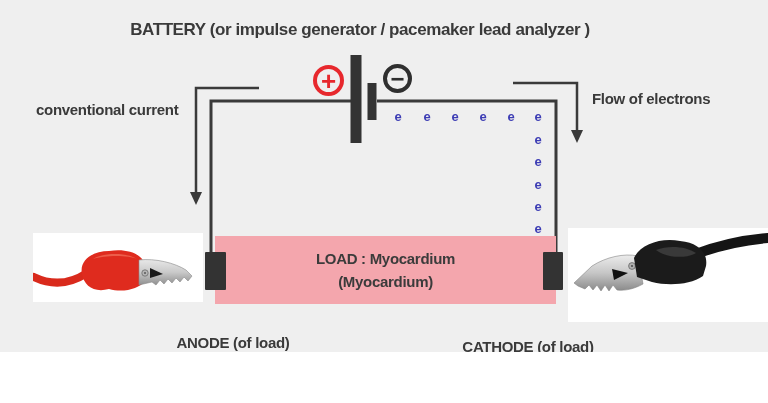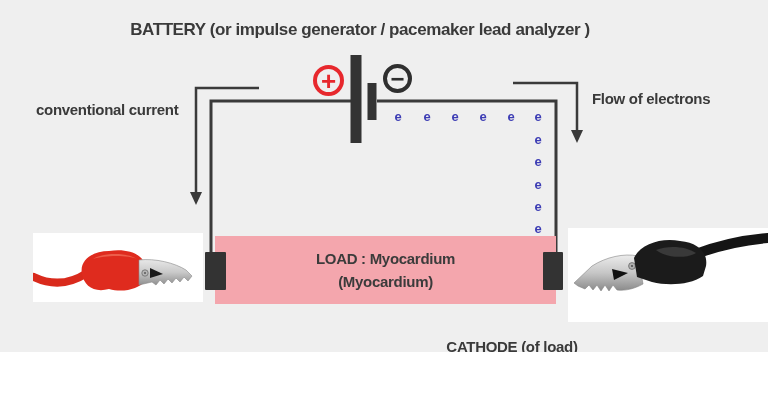--- a/index.html
+++ b/index.html
@@ -103,21 +103,22 @@
 
   <div class="pol plus">
     <span>+</span>
   </div>
   <div class="pol minus">
     <span>−</span>
   </div>
 
   <div class="lbl" style="left:36px;top:101px;">conventional current</div>
   <div class="lbl" style="left:592px;top:90px;">Flow of electrons</div>
-  <div class="lbl center-text" style="left:436px;top:338px;width:152px;">CATHODE (of load)</div>
+  <div class="lbl center-text" style="left:158px;top:334px;width:150px;">ANODE (of load)</div>
+  <div class="lbl center-text" style="left:452px;top:338px;width:152px;">CATHODE (of load)</div>
 
   <div class="photo" style="left:33px;top:233px;width:170px;height:69px;">
     <svg class="clip-svg" width="170" height="69" viewBox="0 0 170 69">
       <defs>
         <linearGradient id="metalL" x1="0" y1="0" x2="0" y2="1">
           <stop offset="0" stop-color="#e8e8e8"></stop>
           <stop offset="0.5" stop-color="#c9c9c9"></stop>
           <stop offset="1" stop-color="#8f8f8f"></stop>
         </linearGradient>
       </defs>

